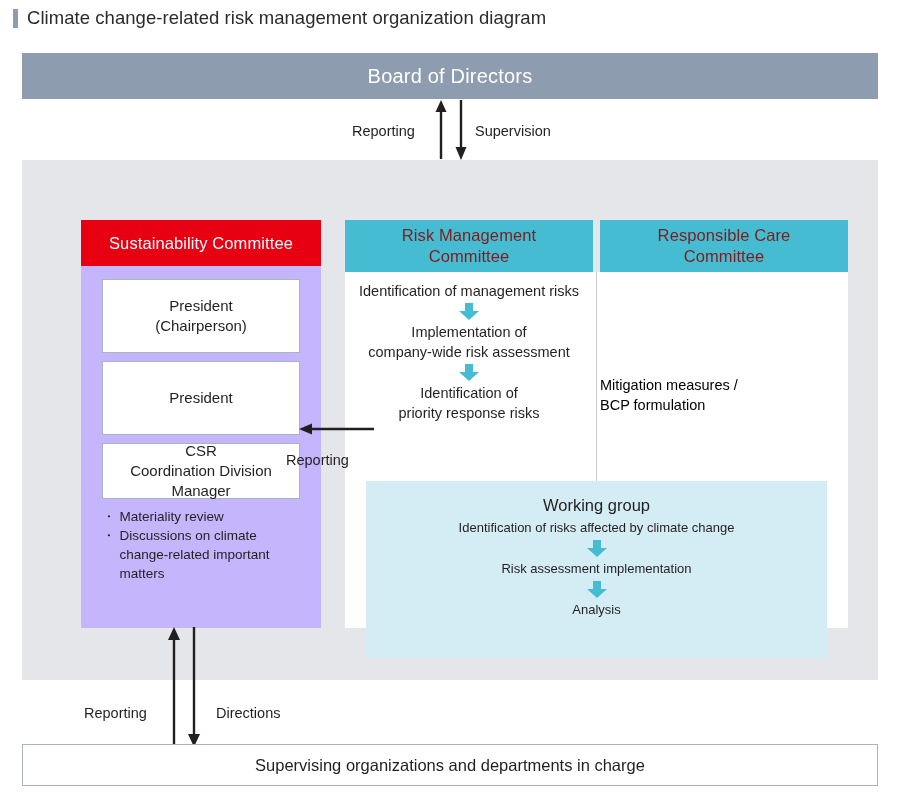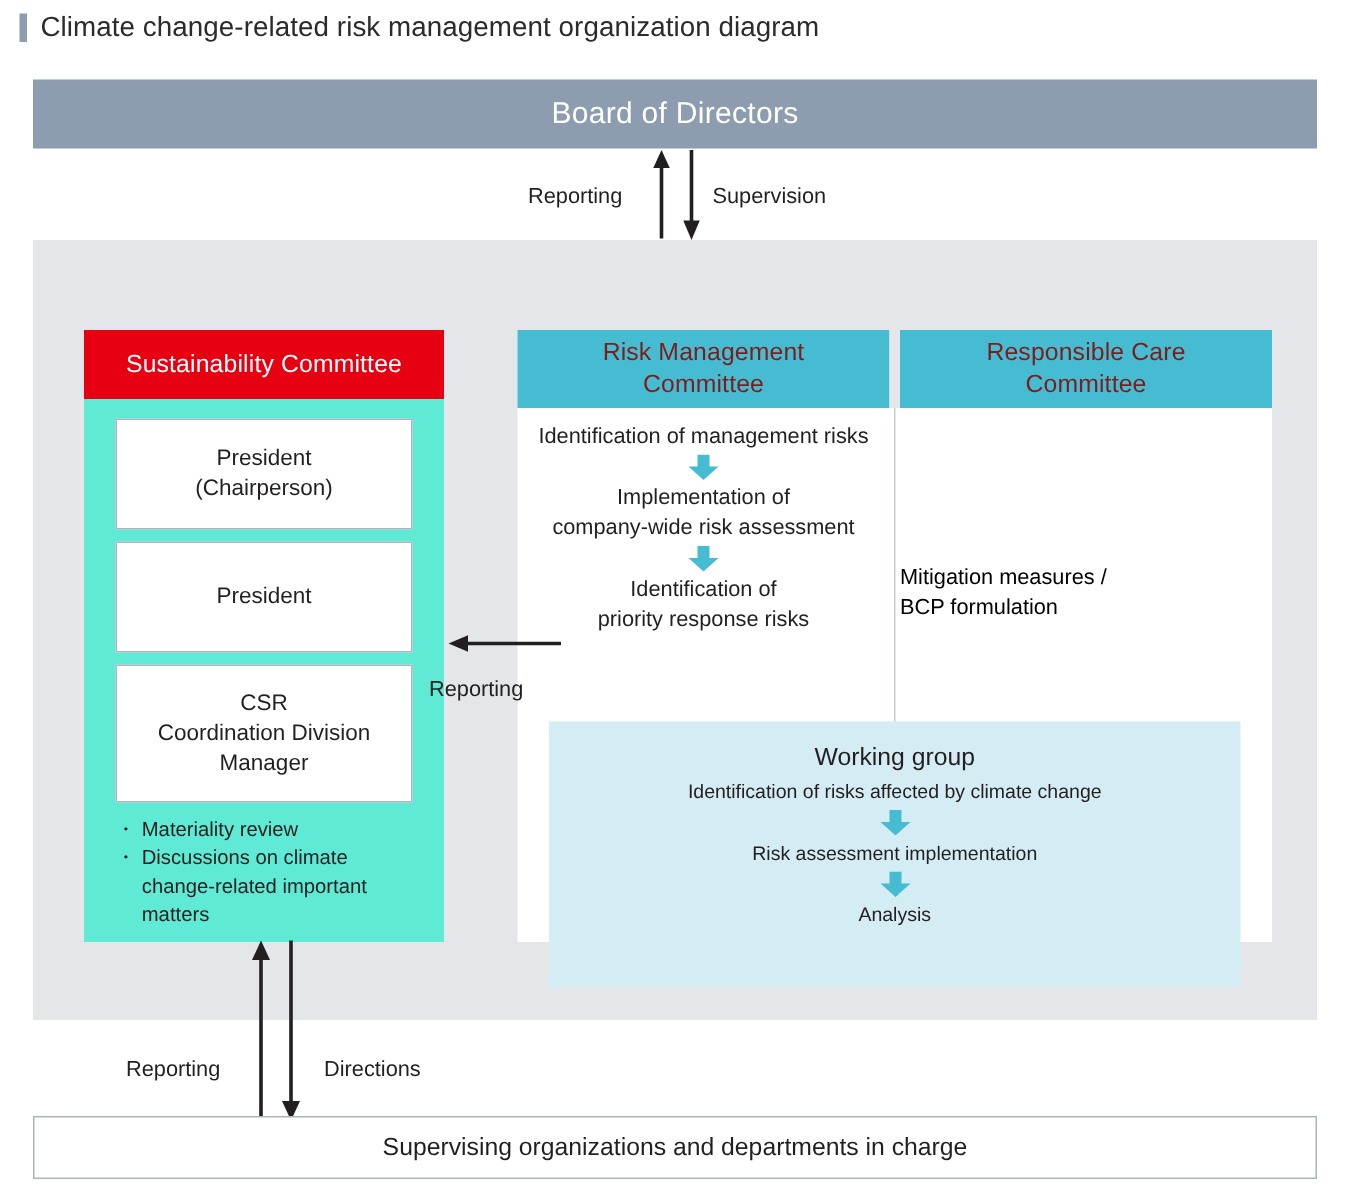--- a/index.html
+++ b/index.html
@@ -85,25 +85,25 @@
     left: 22px;
     top: 160px;
     width: 856px;
     height: 520px;
     background: #e5e6e9;
   }
 
   
   .sus-col {
     position: absolute;
-    left: 56px;
+    left: 81px;
     top: 220px;
     width: 240px;
     height: 408px;
-    background: #5eead4;
+    background: #c4b5fd;
   }
   .sus-header {
     height: 46px;
     background: #e60012;
     display: flex;
     align-items: center;
     justify-content: center;
   }
   .sus-header span {
     color: #ffffff;
@@ -122,21 +122,21 @@
     justify-content: center;
     text-align: center;
     font-size: 15px;
     line-height: 20px;
     color: #231f20;
     margin-bottom: 8px;
     background: #ffffff;
   }
   .sus-box-president { height: 74px; }
   .sus-box-directors { height: 74px; }
-  .sus-box-csr       { height: 92px; }
+  .sus-box-csr       { height: 56px; }
   .sus-notes {
     margin-top: 6px;
     font-size: 13.5px;
     line-height: 19px;
     color: #231f20;
   }
   .sus-note-item {
     display: flex;
     align-items: flex-start;
     gap: 4px;

